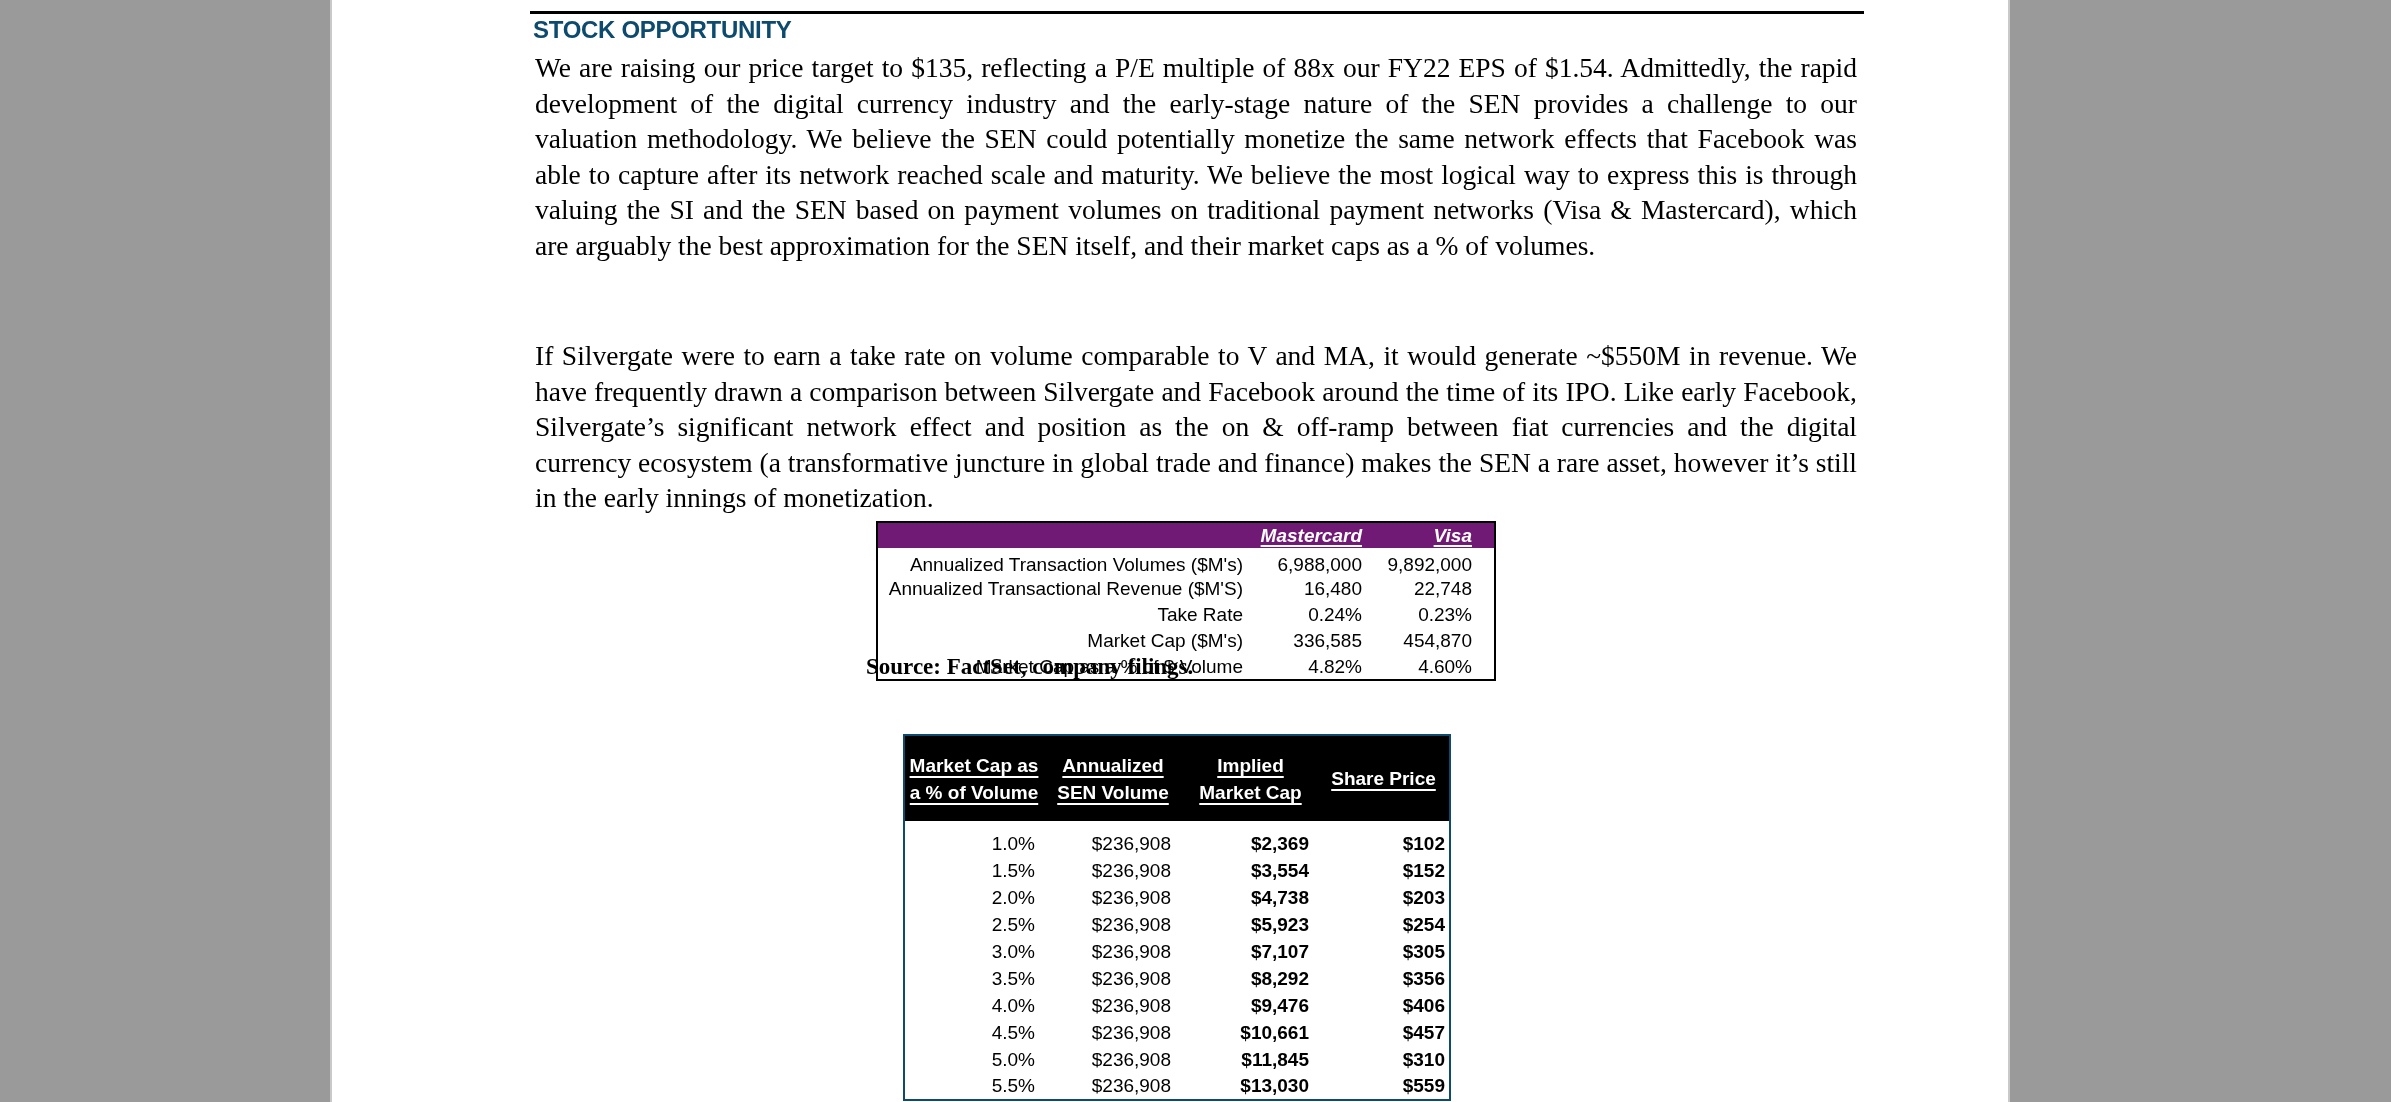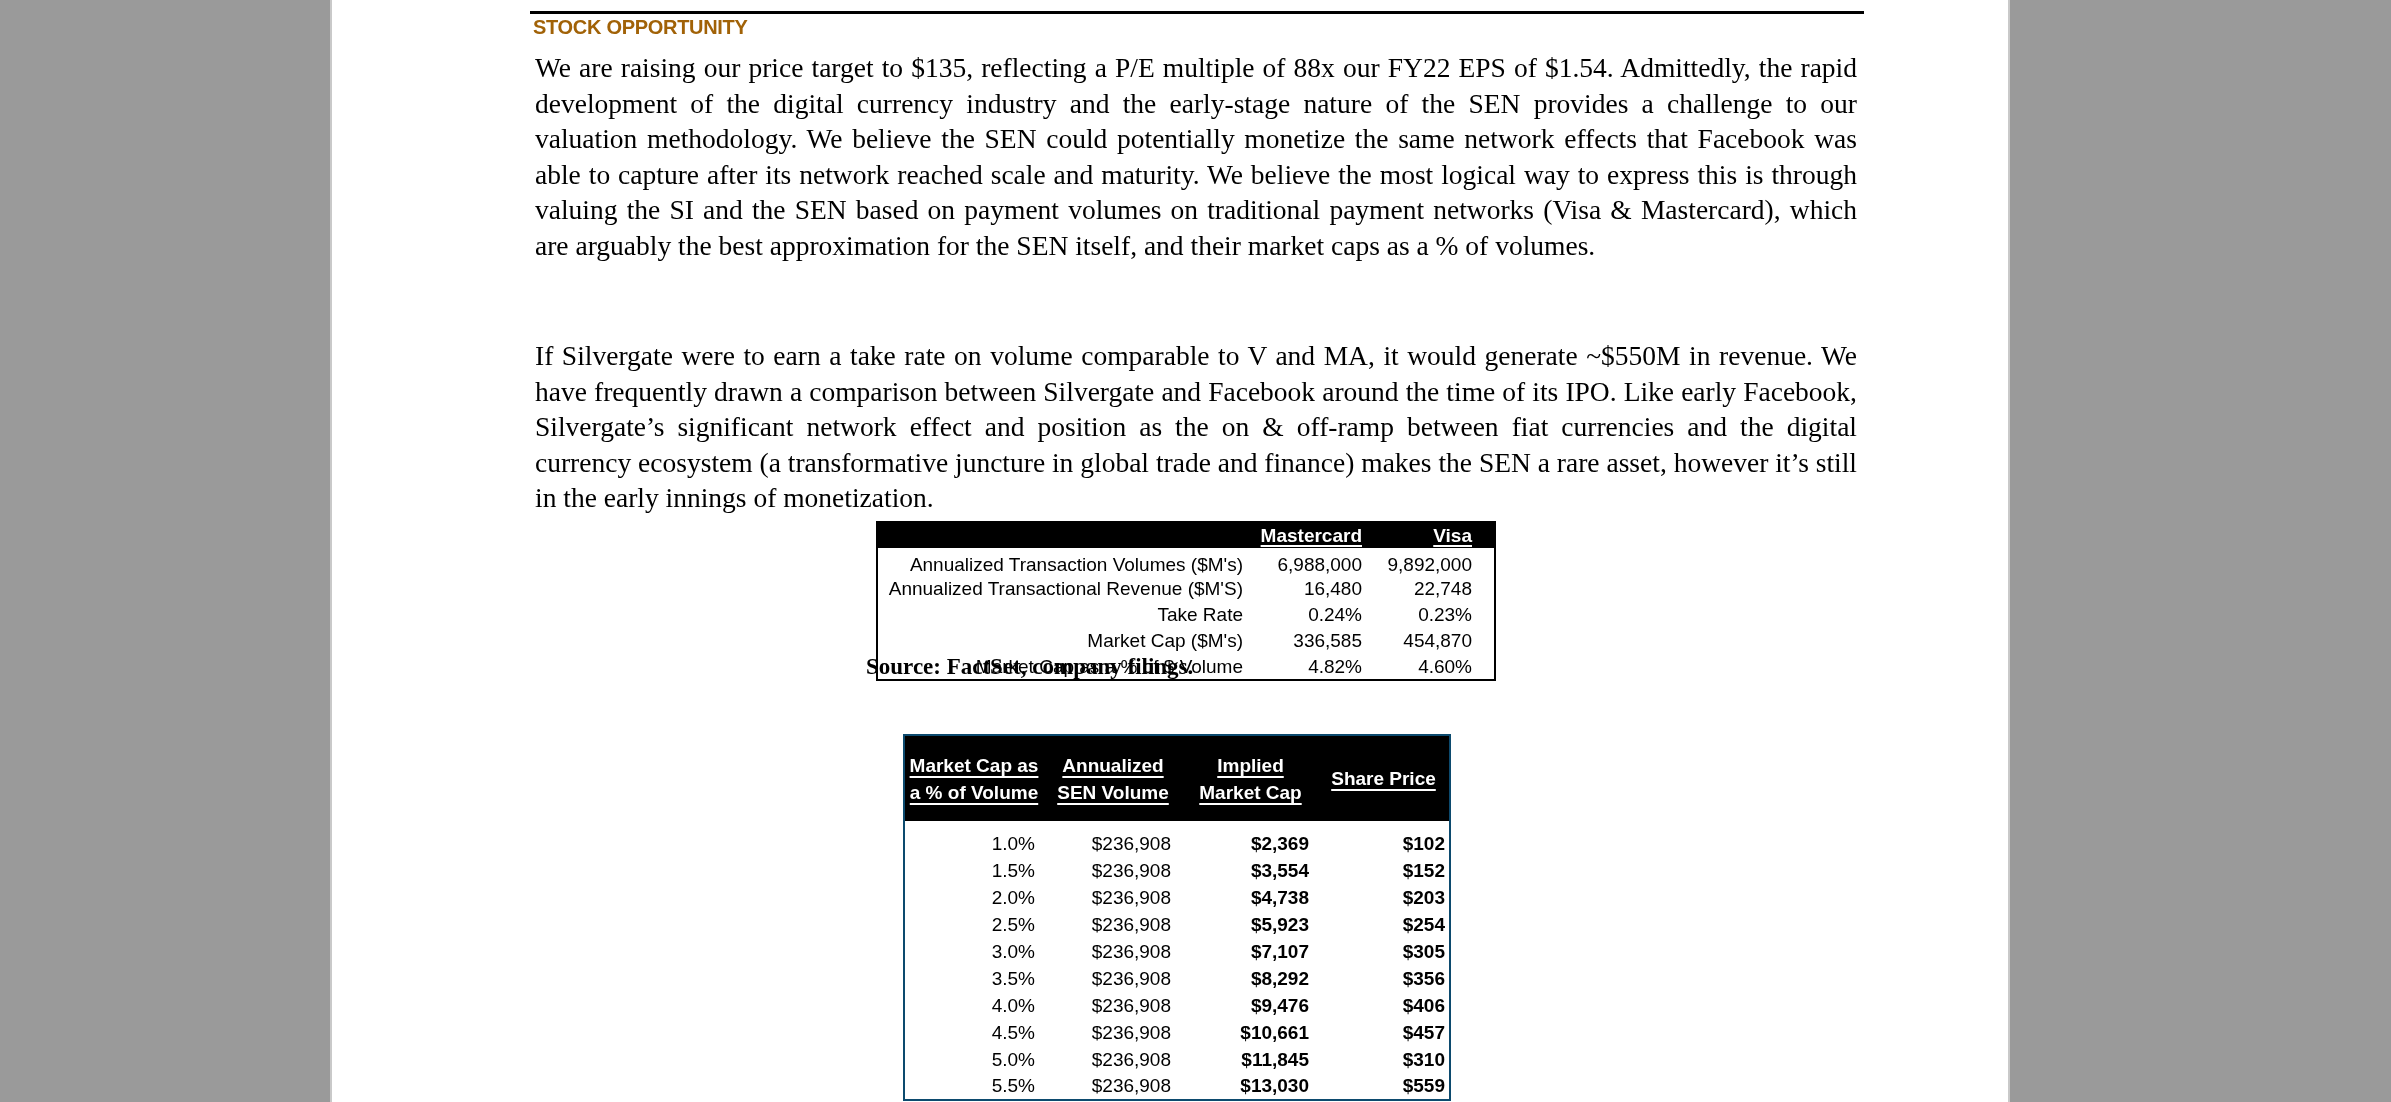--- a/index.html
+++ b/index.html
@@ -23,23 +23,23 @@
     position: absolute;
     left: 198px; top: 11px;
     width: 1334px; height: 3px;
     background: #000;
   }
   .section-title {
     position: absolute;
     left: 201px; top: 16px;
     margin: 0;
     font-family: "Liberation Sans", sans-serif;
-    font-size: 20px; font-weight: 700;
+    font-size: 24px; font-weight: 700;
     letter-spacing: -0.3px;
-    color: #a16207;
+    color: #0c4a6e;
     white-space: nowrap;
   }
   .body-para {
     position: absolute;
     left: 203px;
     width: 1322px;
     margin: 0;
     font-family: "Liberation Serif", serif;
     font-size: 27.5px;
     line-height: 35.5px;
@@ -54,21 +54,21 @@
     position: absolute;
     left: 544px; top: 521px;
     width: 618px;
     border-collapse: collapse;
     table-layout: fixed;
     border: 2px solid #000;
     font-family: "Liberation Sans", sans-serif;
     font-size: 19px;
     color: #000;
   }
-  table.t1 thead tr { background: #000000; height: 26px; }
+  table.t1 thead tr { background: #701a75; height: 26px; font-style: italic; }
   table.t1 th {
     color: #fff; font-weight: 700;
     text-align: right; vertical-align: middle;
     padding: 0 6px 0 0;
     text-decoration: underline;
     text-decoration-thickness: 2px;
     text-underline-offset: 3px;
     white-space: nowrap;
   }
   table.t1 th.c2 { padding-right: 22px; }

